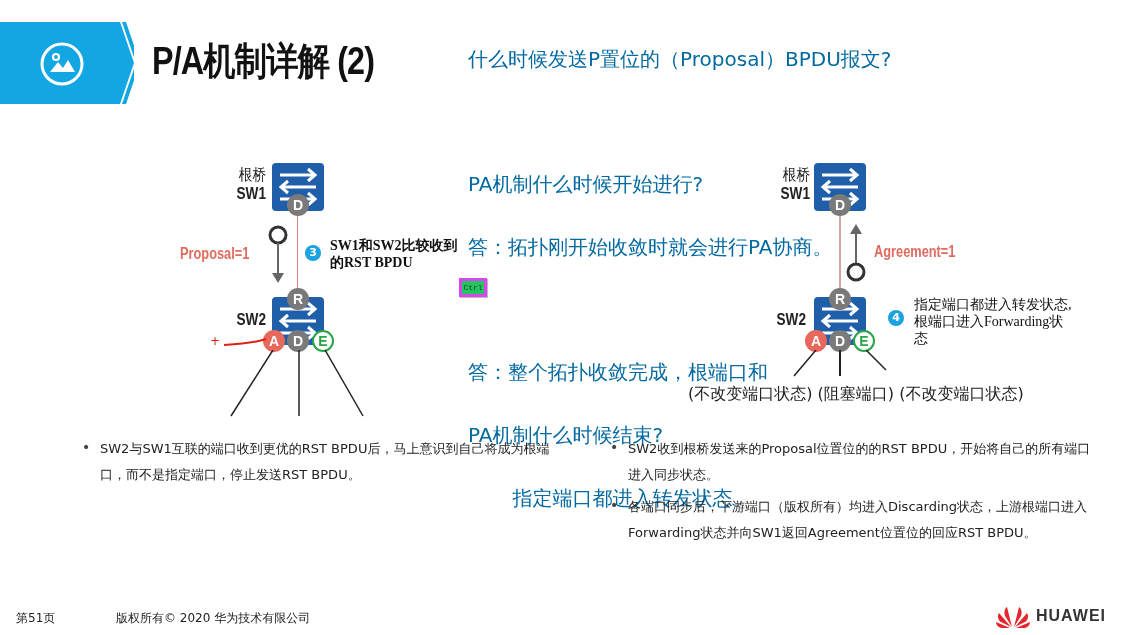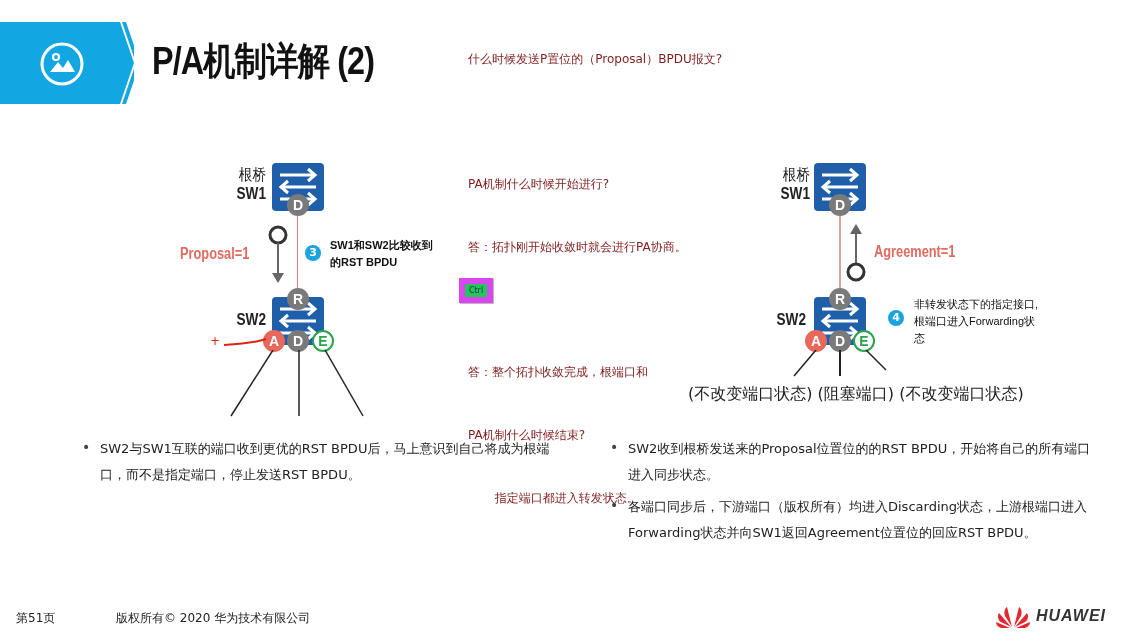--- a/index.html
+++ b/index.html
@@ -3,36 +3,36 @@
 <meta charset="utf-8">
 <style>
   html,body{margin:0;padding:0;background:#ffffff;}
   body{width:1135px;height:635px;position:relative;overflow:hidden;font-family:"DejaVu Sans","Liberation Sans",sans-serif;color:#111;}
   .abs{position:absolute;}
   
   .banner{left:0;top:22px;width:120px;height:82px;background:#12a6e3;}
   .chev{left:108px;top:22px;width:26px;height:82px;}
   .title{left:152px;top:36px;font-family:"Liberation Sans",sans-serif;font-weight:bold;font-size:38px;letter-spacing:-1px;color:#111;transform:scaleX(0.85);transform-origin:left center;}
   
-  .qa{left:468px;top:7px;color:#7f1d1d;font-size:12px;line-height:21px;white-space:pre;font-family:"DejaVu Sans",sans-serif;}
+  .qa{left:468px;top:7px;color:#0369a1;font-size:20px;line-height:21px;white-space:pre;font-family:"DejaVu Sans",sans-serif;}
   .qa div{height:21px;}
   .qa .gap{height:20px;}
   
   .sw{width:52px;height:48px;background:#1f5ea8;border-radius:4px;}
   .lbl{font-family:"Liberation Sans",sans-serif;font-size:16px;color:#222;line-height:19px;font-weight:bold;transform:scaleX(0.85);transform-origin:right center;text-align:right;}
   .lbl .cn{font-weight:normal;}
   .port{width:22px;height:22px;border-radius:50%;color:#fff;font-family:"Liberation Sans",sans-serif;font-weight:bold;font-size:14px;text-align:center;line-height:22px;box-sizing:border-box;}
   .port.grey{background:#7a7a7a;}
   .port.red{background:#e8685c;}
   .port.green{background:#fff;border:2px solid #2aa34a;color:#2aa34a;line-height:18px;}
   .vline{width:1px;background:#d9817a;}
   .tag{font-family:"Liberation Sans",sans-serif;font-size:16px;font-weight:bold;color:#e06b5f;transform:scaleX(0.8);transform-origin:left center;}
   .step{width:16px;height:16px;border-radius:50%;background:#1ba2e0;color:#fff;font-size:11px;font-weight:bold;text-align:center;line-height:16px;}
-  .note{font-size:11px;line-height:17px;color:#111;font-family:Liberation Sans, sans-serif;}
-  .ctrl{left:459px;top:278px;width:22px;height:13px;border:6px solid #d946ef;font-size:8px;line-height:13px;text-align:center;color:#333;background:#22c55e;box-shadow:1px 1px 0 #bbb;}
+  .note{font-size:14px;line-height:17px;color:#111;font-family:Liberation Serif, serif;}
+  .ctrl{left:459px;top:278px;width:22px;height:13px;border:3px solid #d946ef;font-size:8px;line-height:13px;text-align:center;color:#333;background:#22c55e;box-shadow:1px 1px 0 #bbb;font-family:Liberation Mono, monospace;}
   .under{font-size:16px;color:#222;white-space:nowrap;}
   
   .bul{font-size:13px;line-height:26px;color:#222;font-family:"DejaVu Sans",sans-serif;}
   .bul .item{position:relative;padding-left:18px;margin-bottom:6px;}
   .bul .item:before{content:"•";position:absolute;left:0;top:-2px;font-size:14px;color:#444;}
   
   .foot{font-size:12px;color:#222;}
   .logo-text{font-family:"Liberation Sans",sans-serif;font-weight:bold;font-size:16px;color:#333;letter-spacing:1px;}
 </style>
 </head>
@@ -161,21 +161,21 @@
 <div class="abs port red" style="left:805px;top:330px;">A</div>
 <div class="abs port grey" style="left:829px;top:330px;">D</div>
 <div class="abs port green" style="left:853px;top:330px;">E</div>
 <svg class="abs" style="left:780px;top:350px;width:120px;height:30px" viewBox="0 0 120 30">
   <line x1="36" y1="0" x2="14" y2="26" stroke="#222" stroke-width="1.5"></line>
   <line x1="60" y1="0" x2="60" y2="26" stroke="#222" stroke-width="2"></line>
   <line x1="86" y1="0" x2="106" y2="20" stroke="#222" stroke-width="1.5"></line>
 </svg>
 <div class="abs step" style="left:888px;top:310px;">4</div>
 <div class="abs note" style="left:914px;top:296px;">
-  <div>非转发状态下的指定接口,</div>
+  <div>指定端口都进入转发状态,</div>
   <div>根端口进入Forwarding状</div>
   <div>态</div>
 </div>
 <div class="abs under" style="left:688px;top:384px;">(不改变端口状态) (阻塞端口) (不改变端口状态)</div>
 
 <div class="abs bul" style="left:82px;top:436px;width:484px;">
   <div class="item">SW2与SW1互联的端口收到更优的RST BPDU后，马上意识到自己将成为根端口，而不是指定端口，停止发送RST BPDU。</div>
 </div>
 <div class="abs bul" style="left:610px;top:436px;width:490px;">
   <div class="item">SW2收到根桥发送来的Proposal位置位的的RST BPDU，开始将自己的所有端口进入同步状态。</div>
@@ -187,13 +187,13 @@
 <svg class="abs" style="left:995px;top:603px;width:36px;height:26px" viewBox="0 0 36 26">
   <g fill="#e4262d">
     <path d="M17,24 L12,4 C9,6 9,10 10,13 Z"></path>
     <path d="M19,24 L24,4 C27,6 27,10 26,13 Z"></path>
     <path d="M16,24 L4,10 C2,13 3,17 6,19 Z"></path>
     <path d="M20,24 L32,10 C34,13 33,17 30,19 Z"></path>
     <path d="M15,25 L1,19 C1,22 3,24 6,25 Z"></path>
     <path d="M21,25 L35,19 C35,22 33,24 30,25 Z"></path>
   </g>
 </svg>
-<div class="abs logo-text" style="left:1036px;top:607px;font-style:italic;">HUAWEI</div>
+<div class="abs logo-text" style="left:1036px;top:607px;">HUAWEI</div>
 
 </body></html>

